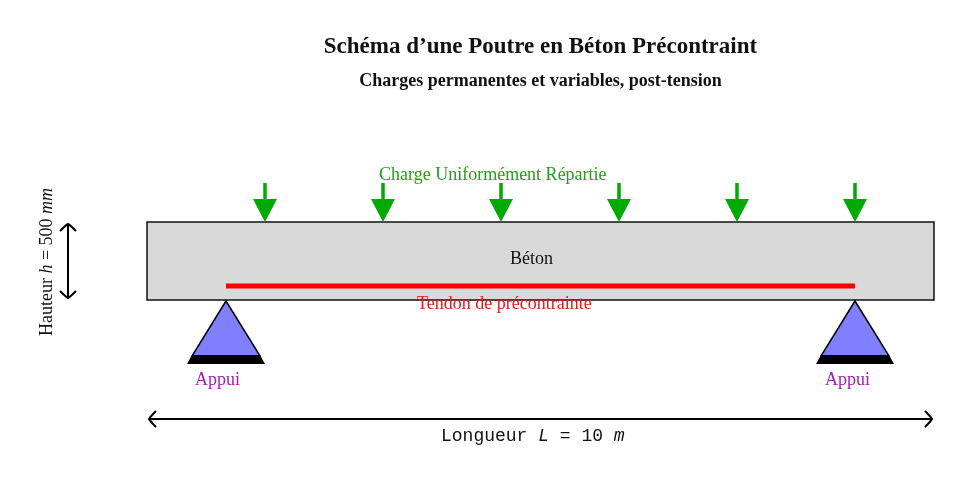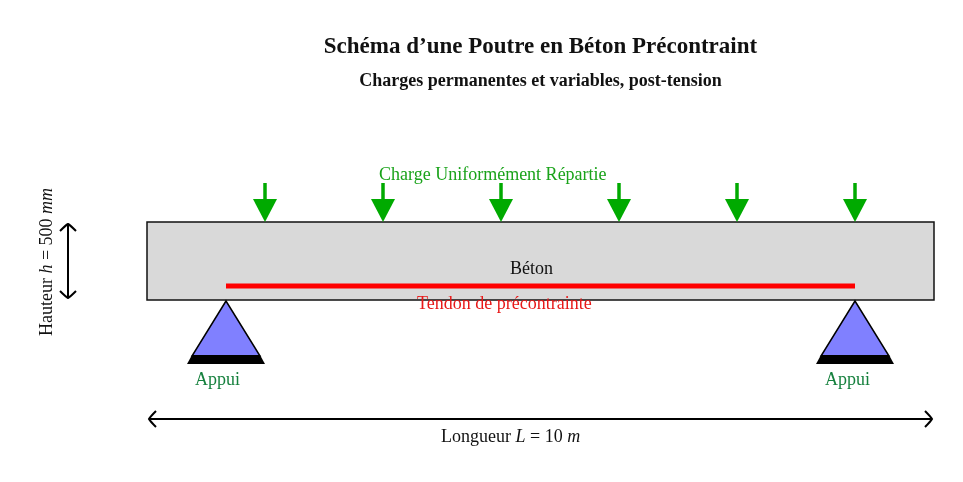--- a/index.html
+++ b/index.html
@@ -1,26 +1,26 @@
 <!DOCTYPE html>
 <html><head>
   <meta charset="utf-8">
   <style>
     html, body { margin: 0; padding: 0; background: #ffffff; }
     body { width: 963px; height: 482px; position: relative; overflow: hidden; font-family: "DejaVu Serif", "Liberation Serif", serif; }
     .txt { position: absolute; white-space: nowrap; }
     #title { left: 0; width: 1081px; top: 33px; text-align: center; font-family: "Liberation Serif", serif; font-weight: bold; font-size: 23px; color: #111; }
     #subtitle { left: 0; width: 1081px; top: 70px; text-align: center; font-family: "Liberation Serif", serif; font-weight: bold; font-size: 18px; color: #111; }
     #load-label { left: 379px; top: 132px; font-family: "Liberation Serif", serif; font-size: 18px; color: #1aa31a; margin-top: 32px; }
-    #beam-label { left: 510px; top: 258px; font-family: "Liberation Serif", serif; font-size: 18px; color: #111; }
+    #beam-label { left: 510px; top: 248px; font-family: "Liberation Serif", serif; font-size: 18px; color: #111; }
     #tendon-label { left: 417px; top: 293px; font-family: Liberation Serif, serif; font-size: 18px; color: #e81818; }
-    .support-label { font-family: "Liberation Serif", serif; font-size: 18px; color: #15803d; }
+    .support-label { font-family: "Liberation Serif", serif; font-size: 18px; color: #a21caf; }
     #support-left-label { left: 195px; top: 369px; }
     #support-right-label { left: 825px; top: 369px; }
-    #length-label { left: 441px; top: 426px; font-family: Liberation Serif, serif; font-size: 18px; color: #111; text-align: right; }
+    #length-label { left: 441px; top: 426px; font-family: Liberation Mono, monospace; font-size: 18px; color: #111; text-align: right; }
     #length-label i { font-style: italic; }
     #height-label { left: 46px; top: 262px; transform: translate(-50%, -50%) rotate(-90deg); font-family: "Liberation Serif", serif; font-size: 18px; color: #111; }
     svg#diagram { position: absolute; left: 0; top: 0; }
   </style>
 </head>
 <body>
 
 <svg id="diagram" width="963" height="482" viewBox="0 0 963 482" xmlns="http://www.w3.org/2000/svg">
   <defs>
     <marker id="green-head" viewBox="0 0 10 10" refX="5" refY="10" markerWidth="10" markerHeight="10" orient="auto">

